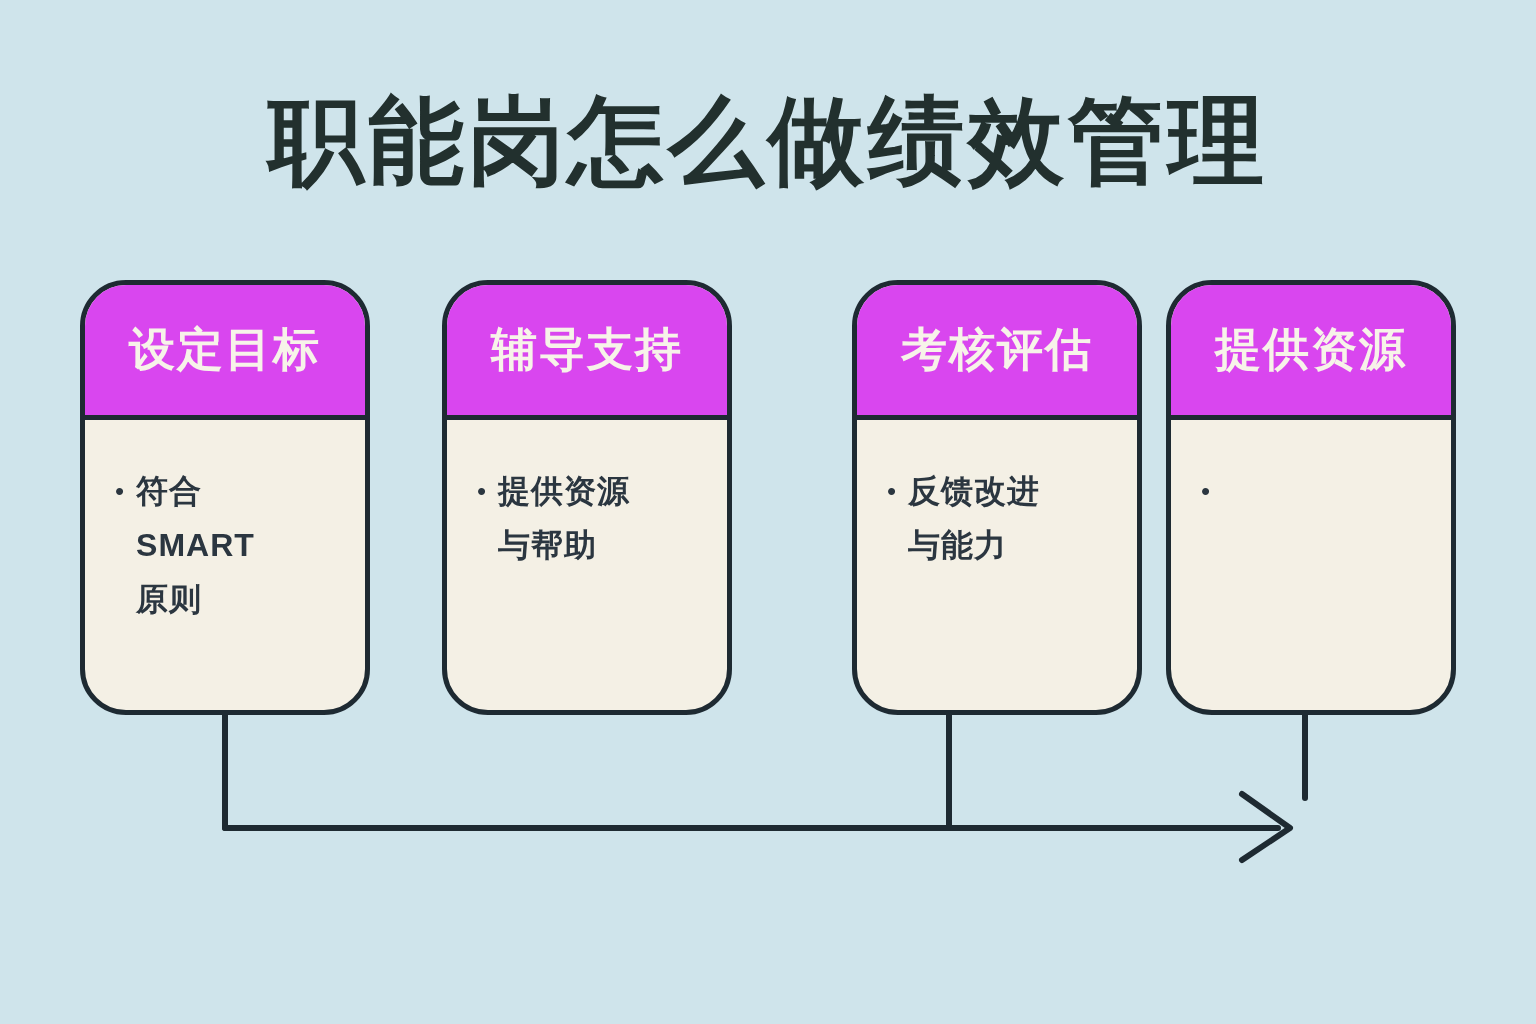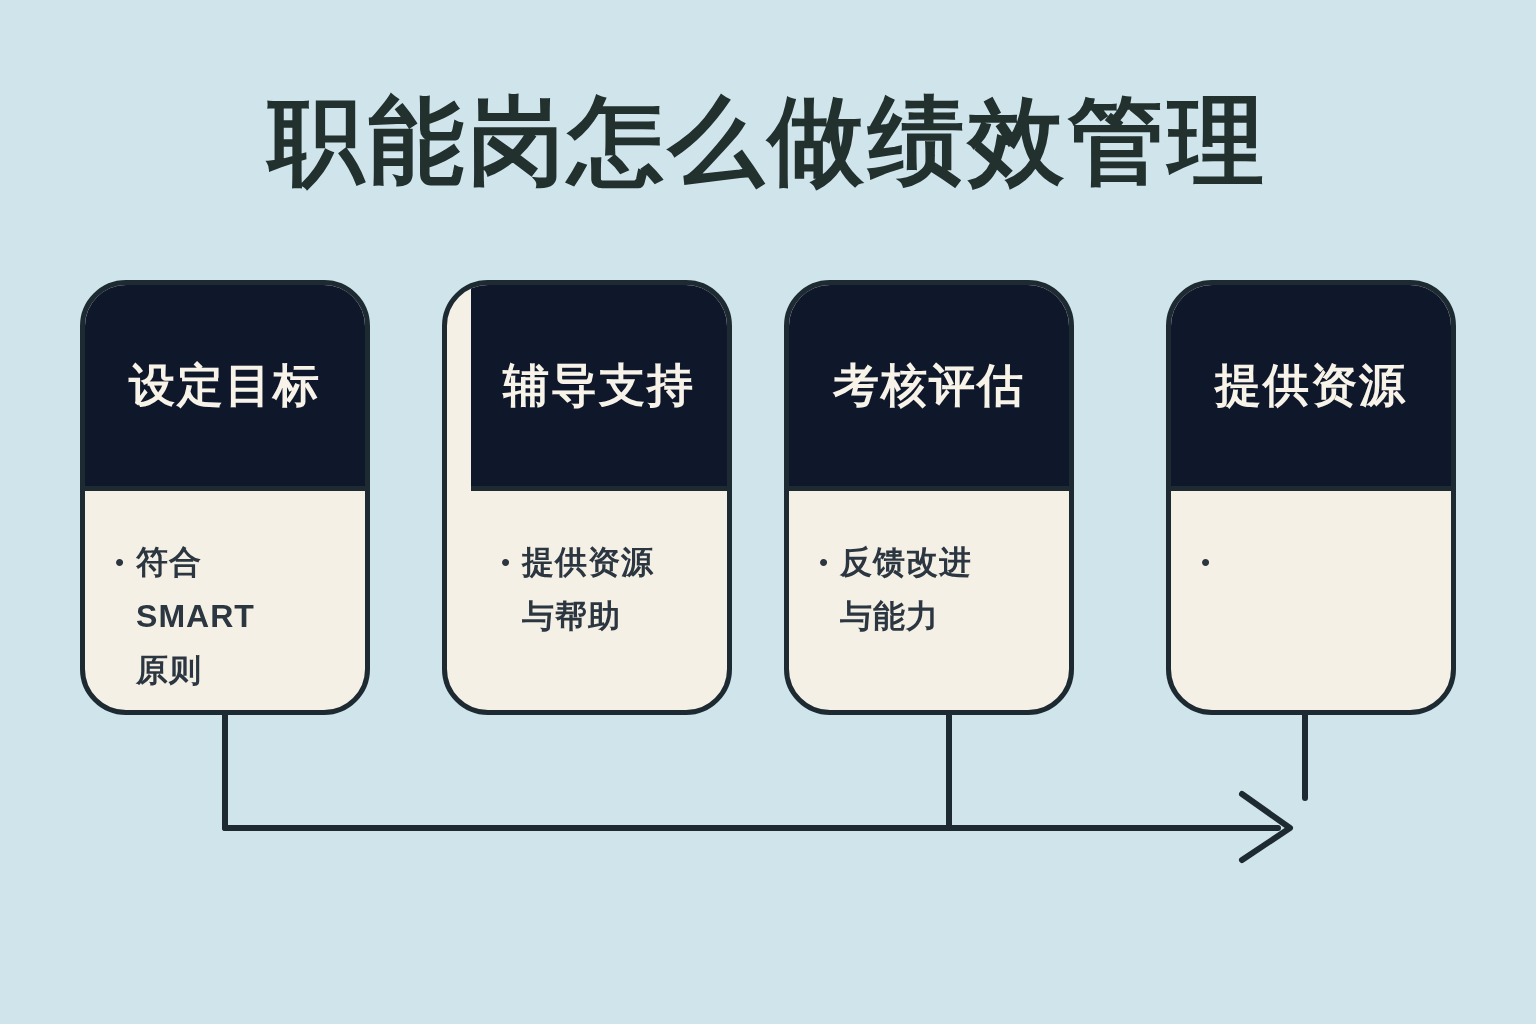--- a/index.html
+++ b/index.html
@@ -51,26 +51,26 @@
     width: 290px;
     height: 435px;
     background: #f4f0e5;
     border: 5px solid #1e2a32;
     border-radius: 46px;
     overflow: hidden;
     box-sizing: border-box;
     z-index: 1;
   }
   .card-1 { left: 80px; }
-  .card-2 { left: 442px; padding-left: 24px; }
-  .card-3 { left: 784px; }
+  .card-2 { left: 442px; }
+  .card-3 { left: 852px; }
   .card-4 { left: 1166px; }
   .card-header {
-    height: 206px;
-    background: #0f172a;
+    height: 135px;
+    background: #d946ef;
     border-bottom: 5px solid #1e2a32;
     display: flex;
     align-items: center;
     justify-content: center;
     box-sizing: border-box;
   }
   .card-header-label {
     color: #f7f3e9;
     font-size: 46px;
     font-weight: 800;

